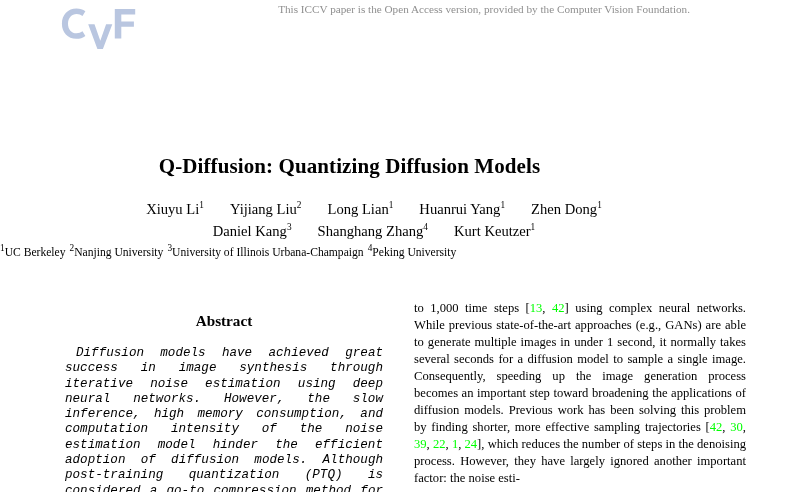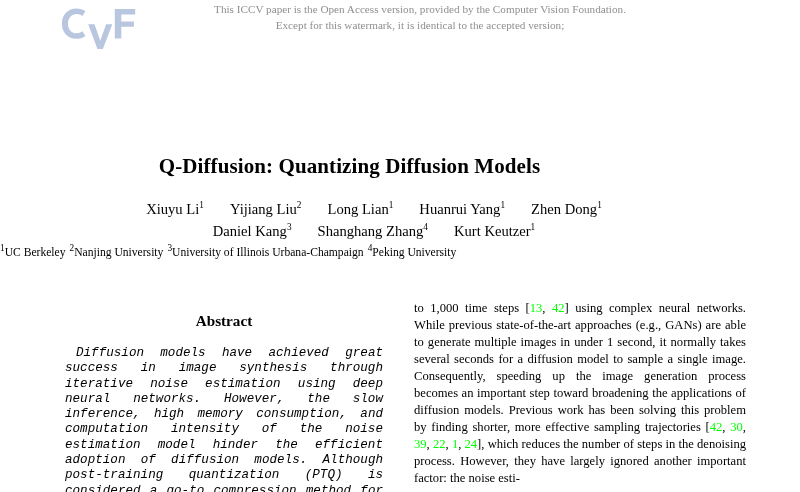--- a/index.html
+++ b/index.html
@@ -36,21 +36,21 @@
     user-select: none;
   }
   .cvf-logo svg { display: block; }
 
   
   .watermark {
     position: absolute;
     left: 150px;
     top: 2px;
     width: 540px;
-    text-align: center;
+    text-align: right;
     color: #8f8f8f;
     font-size: 11.2px;
     line-height: 15.6px;
     font-family: "Liberation Serif", "DejaVu Serif", serif;
   }
   .watermark div { white-space: nowrap; }
 
   
   .title {
     position: absolute;
@@ -148,21 +148,20 @@
       <g fill="currentColor">
         <path d="M32.5 6.5c-8.5 0-14.6 6.3-14.6 15.2 0 8.7 5.8 15.1 14.4 15.1 3.6 0 6.6-1 9.1-2.9l-2.9-4.6c-1.7 1.3-3.7 2-5.9 2-5.1 0-8.6-3.9-8.6-9.6 0-5.8 3.6-9.8 8.7-9.8 2.2 0 4.1.7 5.8 2l2.9-4.6c-2.5-1.9-5.4-2.8-8.9-2.8z"></path>
         <path d="M44.2 22.3h6.3l5.8 16.4 5.8-16.4h6.2L58.9 47h-5.5L44.2 22.3z"></path>
         <path d="M70.8 7h20.4v5.5H77.3v6.9h12.6v5.4H77.3v11.6h-6.5V7z"></path>
       </g>
     </svg>
   </div>
 
   <div class="watermark">
     <div>This ICCV paper is the Open Access version, provided by the Computer Vision Foundation.</div>
-    <div>Except for this watermark, it is identical to the accepted version;</div>
   </div>
 
   <h1 class="title">Q-Diffusion: Quantizing Diffusion Models</h1>
 
   <div class="authors">
     <div class="arow"><span class="name">Xiuyu Li<sup>1</sup></span><span class="name">Yijiang Liu<sup>2</sup></span><span class="name">Long Lian<sup>1</sup></span><span class="name">Huanrui Yang<sup>1</sup></span><span class="name">Zhen Dong<sup>1</sup></span></div>
     <div class="arow"><span class="name">Daniel Kang<sup>3</sup></span><span class="name">Shanghang Zhang<sup>4</sup></span><span class="name">Kurt Keutzer<sup>1</sup></span></div>
   </div>
 
   <div class="affils"><span class="aff"><sup>1</sup>UC Berkeley</span><span class="aff"><sup>2</sup>Nanjing University</span><span class="aff"><sup>3</sup>University of Illinois Urbana-Champaign</span><span class="aff"><sup>4</sup>Peking University</span></div>

